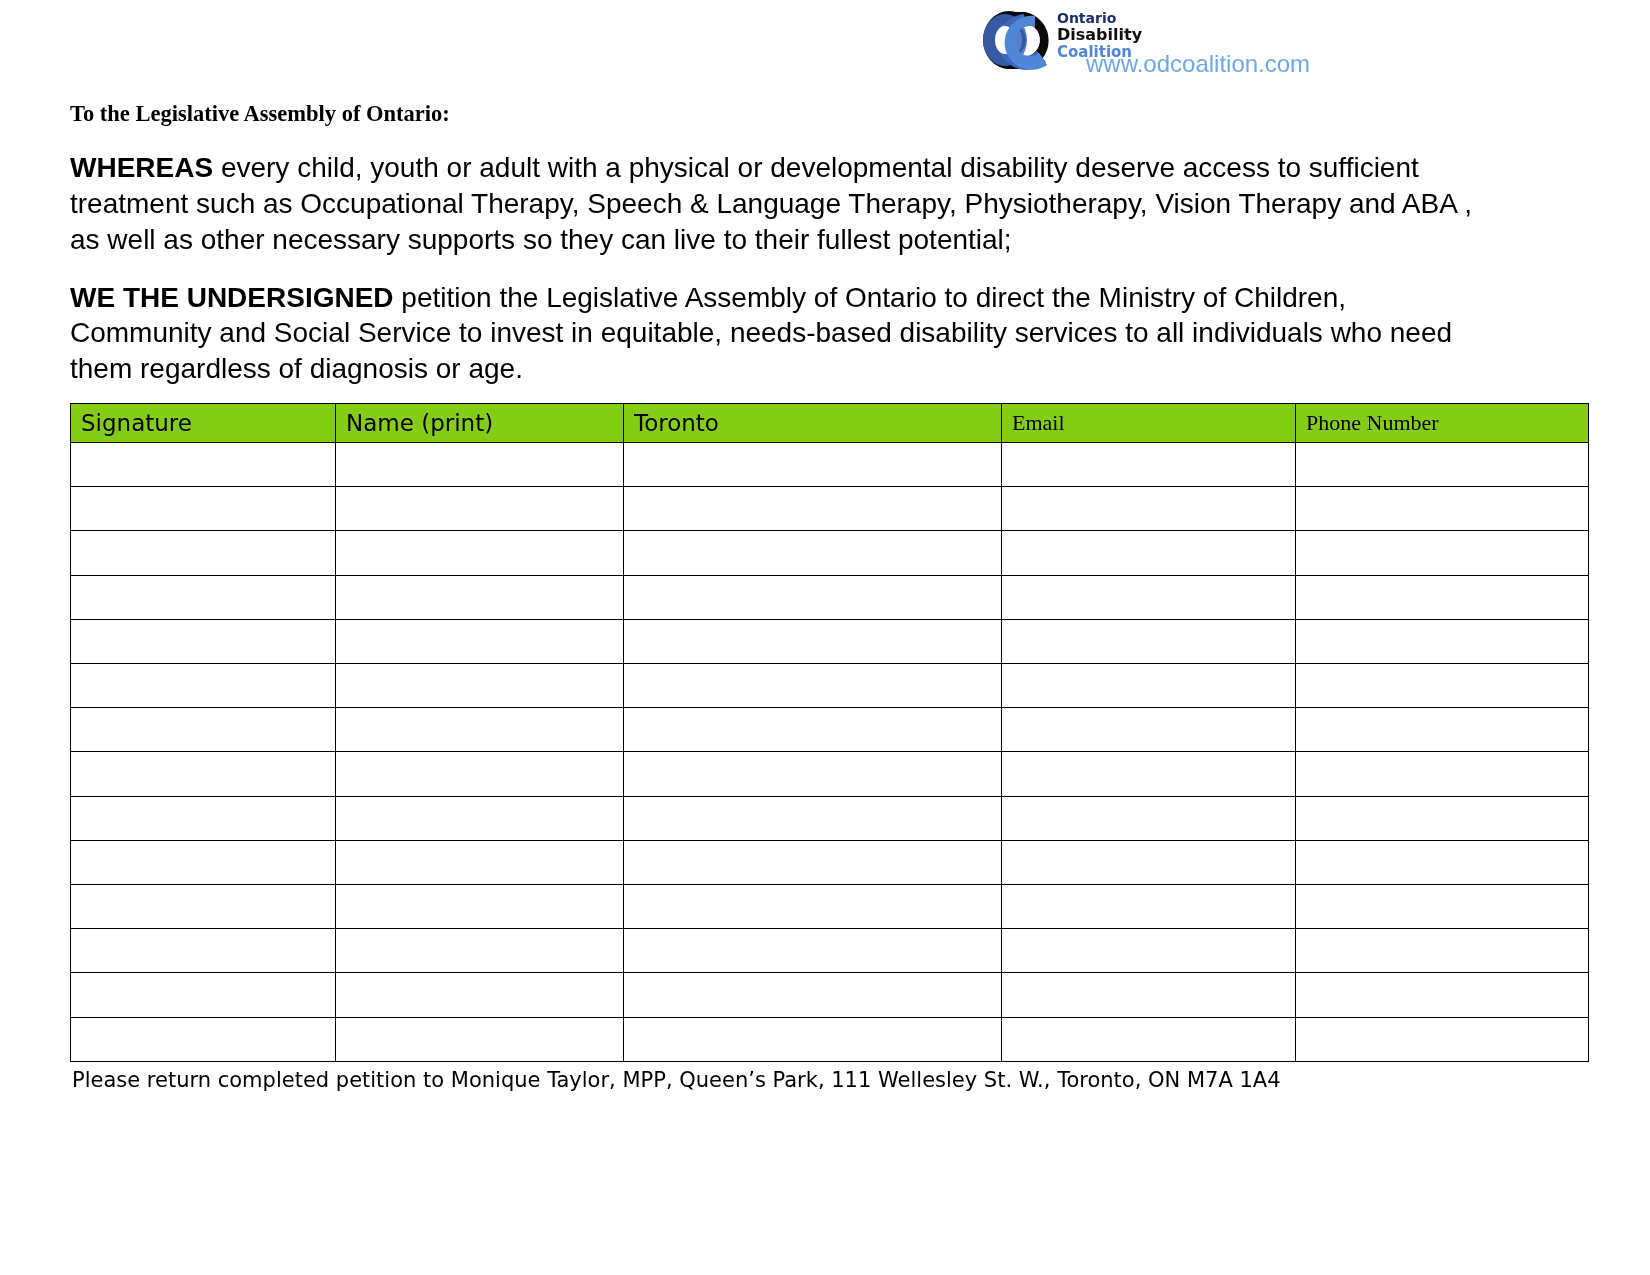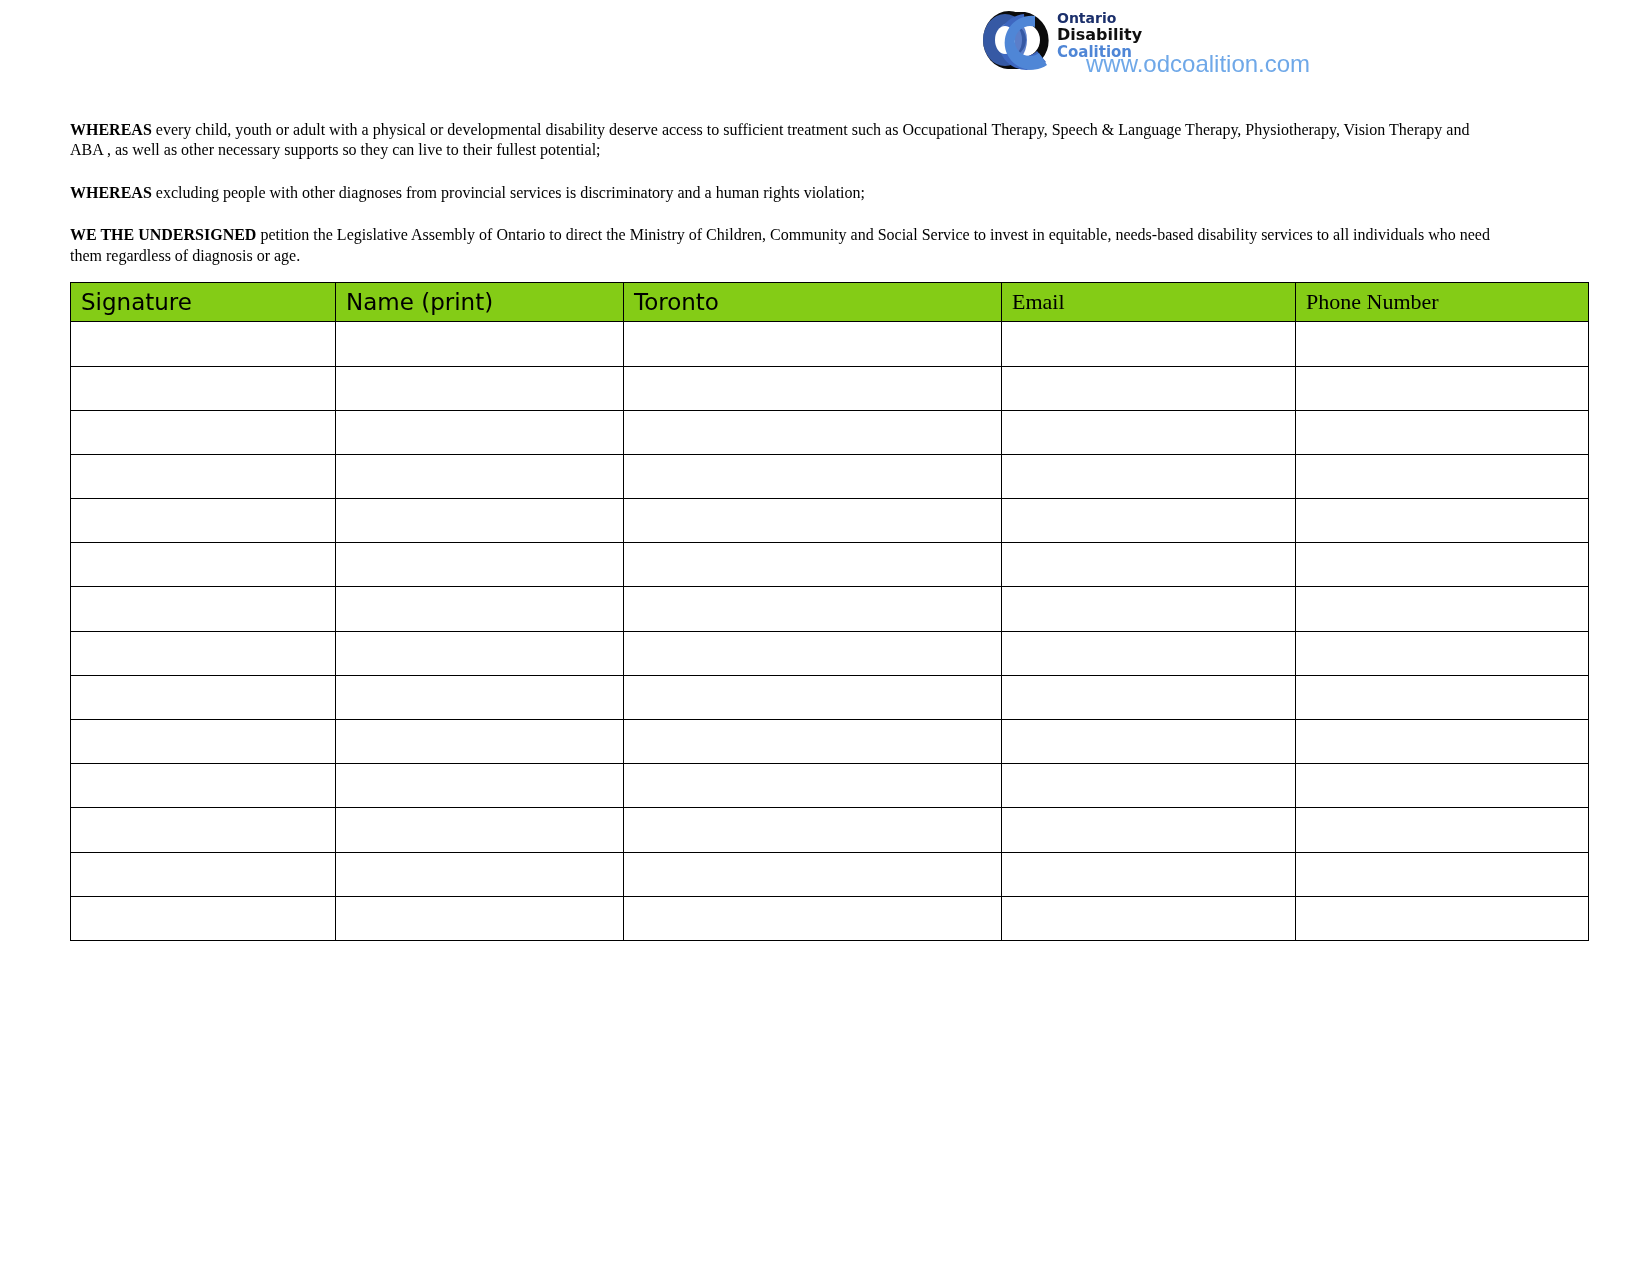--- a/index.html
+++ b/index.html
@@ -62,22 +62,22 @@
   
   .addressee {
     font-family: "Liberation Serif", "DejaVu Serif", serif;
     font-size: 22.5px;
     font-weight: bold;
     margin: 0 0 0 8px;
     padding-top: 2px;
     line-height: 1.25;
   }
   .clause {
-    font-family: Liberation Serif, serif;
-    font-size: 16px;
+    font-family: Liberation Sans, sans-serif;
+    font-size: 28px;
     line-height: 1.28;
     margin: 0 0 0 8px;
     padding-top: 22px;
     text-align: left;
   }
   .clause b { font-weight: bold; }
   .clause i { font-style: italic; }
 
   
   .sig-table {
@@ -146,25 +146,25 @@
         </g>
         <text x="82" y="17" font-family="DejaVu Sans, Liberation Sans, sans-serif" font-size="14" font-weight="bold" fill="#1B2F6B">Ontario</text>
         <text x="82" y="34" font-family="DejaVu Sans, Liberation Sans, sans-serif" font-size="16" font-weight="bold" fill="#101010">Disability</text>
         <text x="82" y="51" font-family="DejaVu Sans, Liberation Sans, sans-serif" font-size="15" font-weight="bold" fill="#4F86D6">Coalition</text>
       </svg>
     </div>
 
     <div class="site-url">www.odcoalition.com</div>
   </div>
 
+  <div class="addressee">To the Legislative Assembly of Ontario:</div>
 
   <p class="clause"><b>WHEREAS</b><span> every child, youth or adult with a physical or developmental disability deserve access to sufficient treatment such as Occupational Therapy, Speech &amp; Language Therapy, Physiotherapy, Vision Therapy and ABA , as well as other necessary supports so they can live to their fullest potential;</span></p>
 
 
-  <p class="clause"><b>WHEREAS</b><span> excluding people with other diagnoses from provincial services is discriminatory and a human rights violation;</span></p>
 
 
   <p class="clause"><b>WE THE UNDERSIGNED</b><span> petition the Legislative Assembly of Ontario to direct the Ministry of Children, Community and Social Service to invest in equitable, needs-based disability services to all individuals who need them regardless of diagnosis or age.</span></p>
 
   <table class="sig-table">
     <colgroup>
       <col class="col-sig">
         <col class="col-name">
         <col class="col-addr">
         <col class="col-email">
@@ -274,14 +274,15 @@
         <tr>
           <td></td>
           <td></td>
           <td></td>
           <td></td>
           <td></td>
         </tr>
       </tbody>
   </table>
 
+  <div class="return-note">Please return completed petition to Monique Taylor, MPP, Queen’s Park, 111 Wellesley St. W., Toronto, ON M7A 1A4</div>
 
 </div>
 
 </body></html>

